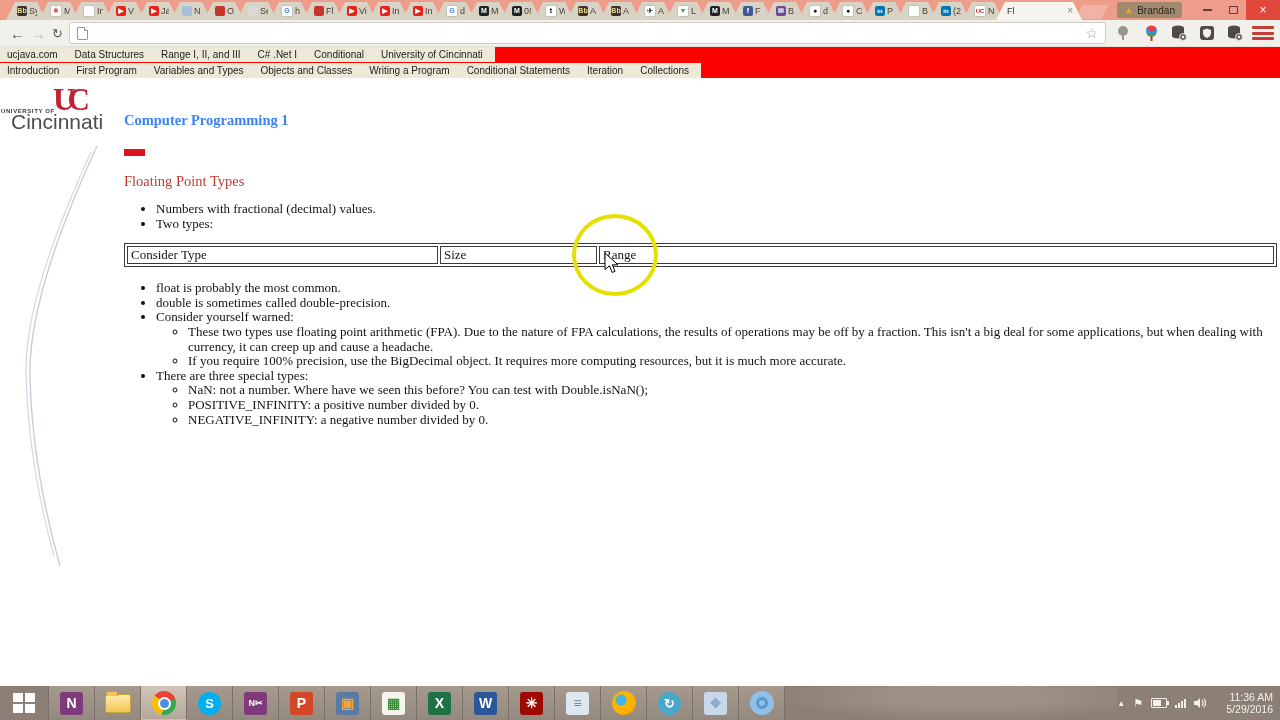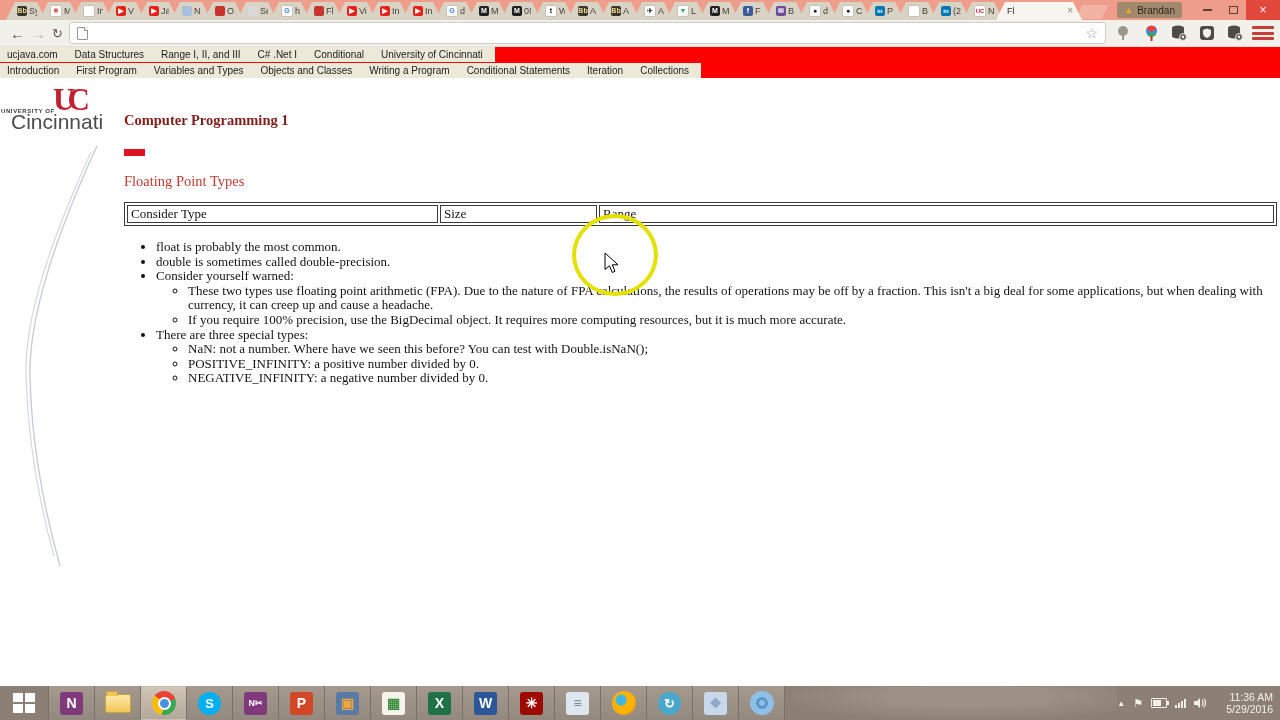--- a/index.html
+++ b/index.html
@@ -56,21 +56,21 @@
   
   .content{position:absolute;top:78px;left:0;width:1280px;bottom:34px;background:#fff;overflow:hidden}
   .logo{position:absolute;left:0;top:6px;width:130px;height:60px}
   .mono{position:absolute;left:53px;top:-2px;font-family:"Liberation Serif",serif;font-weight:bold;
         font-size:31px;color:#c32032;letter-spacing:-8px}
   .uof{position:absolute;left:1px;top:24px;font-size:6px;font-weight:bold;color:#3c3c3c;letter-spacing:.6px}
   .cinci{position:absolute;left:11px;top:26px;font-size:21px;color:#4c4c4c}
   .swoosh{position:absolute;left:0;top:58px}
 
   .main{margin:0 3px 0 124px;font-family:"Liberation Serif",serif;color:#121212}
-  .ptitle{padding-top:34px;font-size:14.5px;font-weight:bold;color:#7f1d1d}
+  .ptitle{padding-top:34px;font-size:14.5px;font-weight:bold;color:#3b82f6}
   .redbar{width:21px;height:7px;background:#dc1420;margin-top:20px}
   .psection{margin-top:17px;font-size:14.5px;color:#c03a31}
   ul.l1{margin:12px 0 0 0;padding-left:32px;font-size:13px;line-height:14.6px;list-style:disc}
   ul.l2{margin:0;padding-left:32px;list-style:circle}
   table.ptable{margin-top:12px;width:100%;border-collapse:separate;border-spacing:2px;
        border:1px solid #3a3a3a;table-layout:fixed}
   table.ptable td{border:1px solid #3a3a3a;font-size:13px;height:15px;padding:0 3px;
        font-family:"Liberation Serif",serif;overflow:hidden;white-space:nowrap}
   ul.notes{margin-top:14px}
 
@@ -344,20 +344,24 @@
   </div>
   <svg class="swoosh" width="120" height="450" viewBox="0 0 120 450">
     <path d="M97 10 Q28 160 30 240 Q32 330 60 430" fill="none" stroke="#c7cdd8" stroke-width="1.4"></path>
     <path d="M91 16 Q24 162 26 238 Q28 326 54 420" fill="none" stroke="#d3d8e0" stroke-width="1.2"></path>
   </svg>
 
   <div class="main">
     <div class="ptitle">Computer Programming 1</div>
     <div class="redbar"></div>
     <div class="psection">Floating Point Types</div>
+    <ul class="l1" id="intro-list">
+        <li>Numbers with fractional (decimal) values.</li>
+        <li>Two types:</li>
+      </ul>
     <table class="ptable" id="ptable">
       <colgroup>
           <col style="width:311px">
           <col style="width:157px">
           <col>
         </colgroup>
       <tbody id="ptable-body">
           <tr>
             <td>Consider Type</td>
             <td>Size</td>

